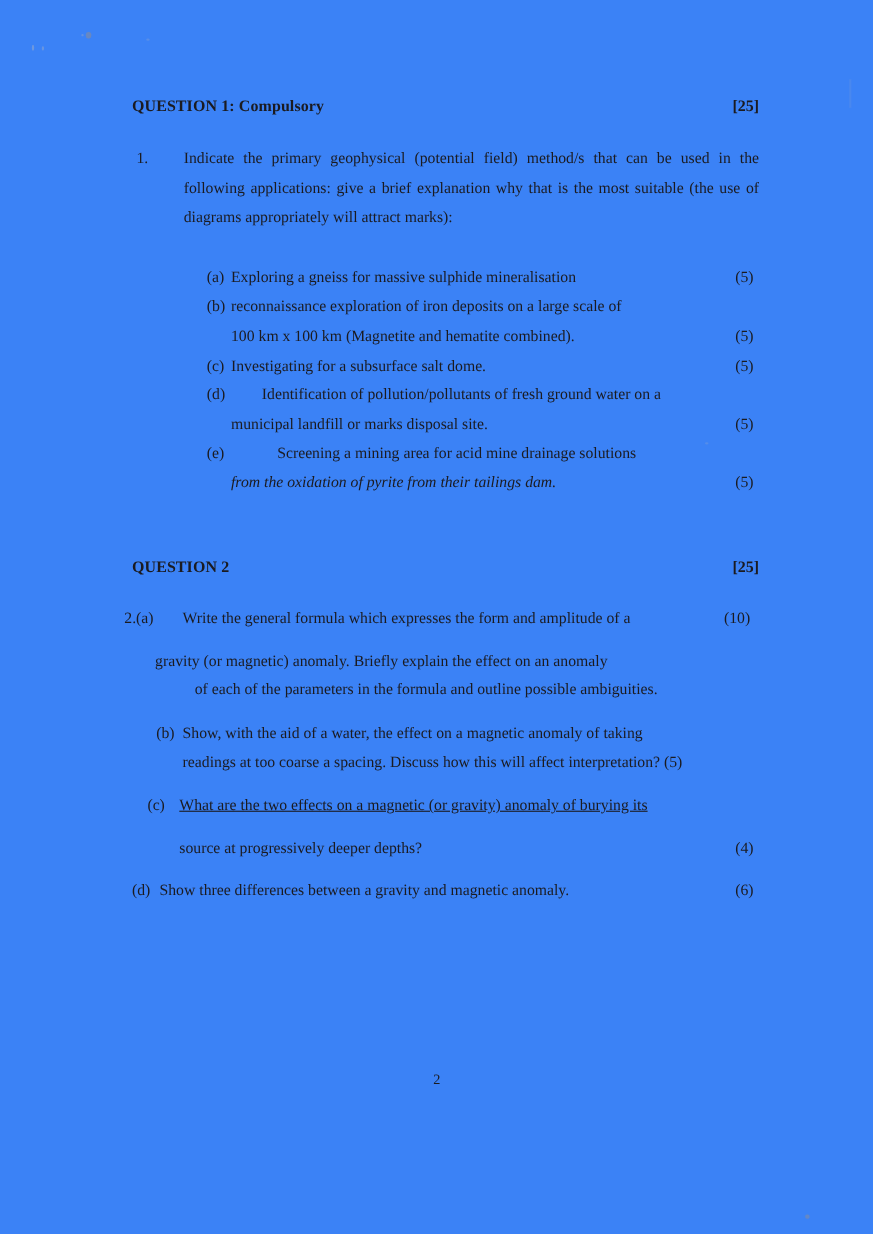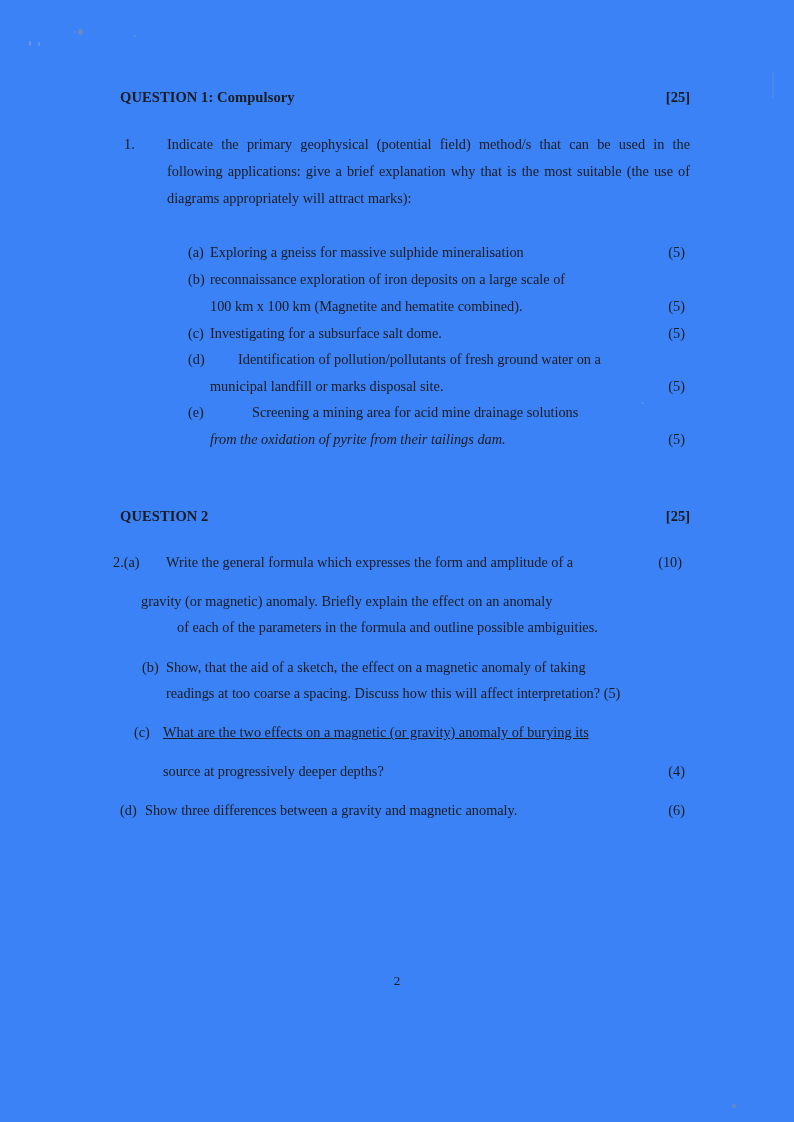--- a/index.html
+++ b/index.html
@@ -140,21 +140,21 @@
     <div class="q-head" style="left:120px; top:508px;">QUESTION 2</div>
     <div class="q-marks" style="left:560px; top:508px; width:130px;">[25]</div>
 
     <div class="num" style="left:113px; top:549px;">2.(a)</div>
     <div class="blk" style="left:166px; top:549px; width:470px;">Write the general formula which expresses the form and amplitude of a</div>
     <div class="mark" style="left:590px; top:549px; width:92px;">(10)</div>
     <div class="blk" style="left:141px; top:588px; width:520px;">gravity (or magnetic) anomaly.  Briefly explain the effect on an anomaly</div>
     <div class="blk" style="left:162px; top:614px; width:520px;margin-left:15px;">of each of the parameters in the formula and outline possible ambiguities.</div>
 
     <div class="num" style="left:142px; top:654px;">(b)</div>
-    <div class="blk" style="left:166px; top:654px; width:520px;">Show, that the aid of a sketch, the effect on a magnetic anomaly of taking</div>
+    <div class="blk" style="left:166px; top:654px; width:520px;">Show, with the aid of a water, the effect on a magnetic anomaly of taking</div>
     <div class="blk" style="left:166px; top:680px; width:526px;">readings at too coarse a spacing.   Discuss how this will affect interpretation? (5)</div>
 
     <div class="num" style="left:134px; top:719px;">(c)</div>
     <div class="blk" style="left:163px; top:719px; width:520px;text-decoration:underline;">What are the two effects on a magnetic (or gravity) anomaly of burying its</div>
     <div class="blk" style="left:163px; top:758px; width:420px;">source at progressively deeper depths?</div>
     <div class="mark" style="left:560px; top:758px; width:125px;">(4)</div>
 
     <div class="num" style="left:120px; top:797px;">(d)</div>
     <div class="blk" style="left:145px; top:797px; width:460px;">Show three differences between a gravity and magnetic anomaly.</div>
     <div class="mark" style="left:560px; top:797px; width:125px;">(6)</div>

